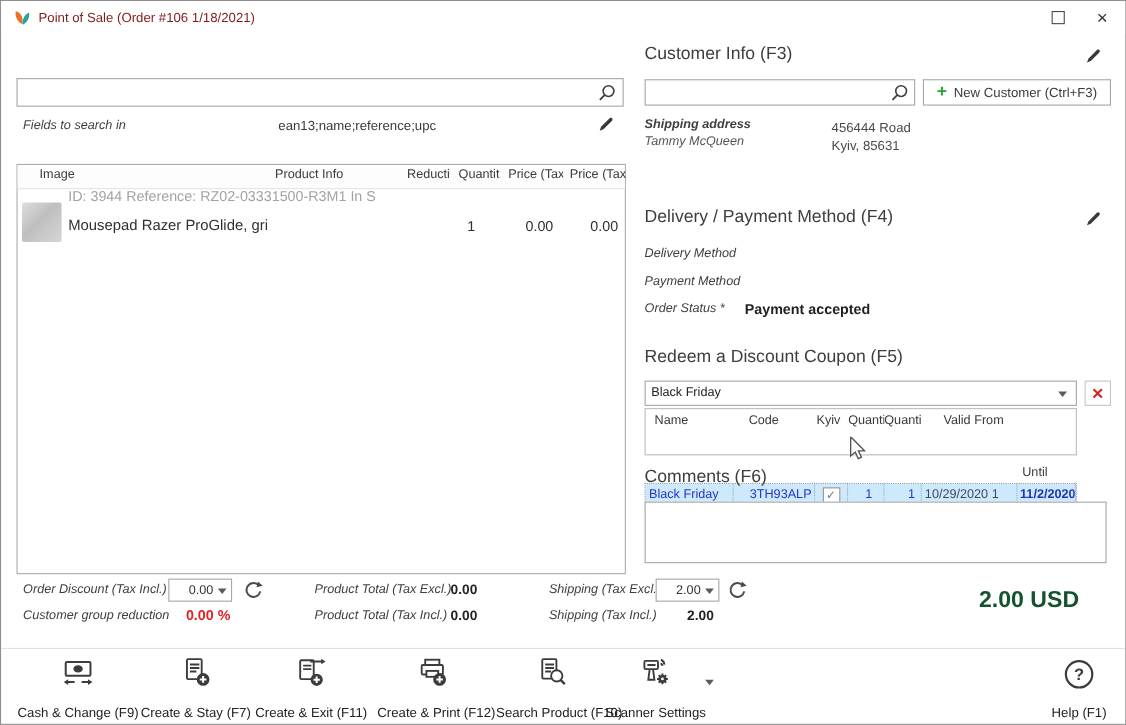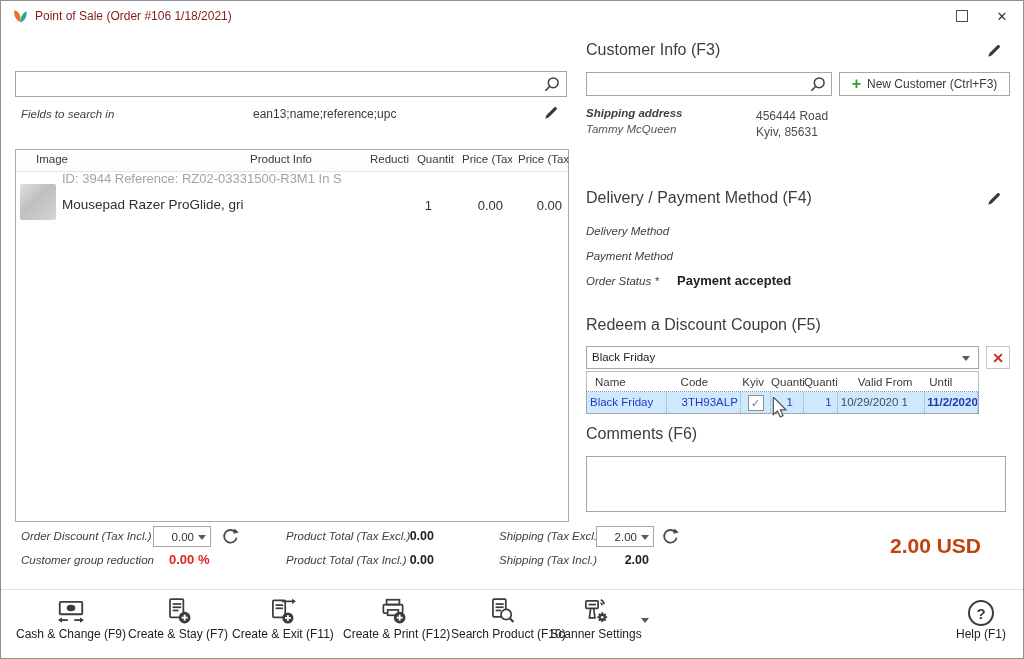--- a/index.html
+++ b/index.html
@@ -30,21 +30,21 @@
   .cg-row{display:flex;width:100%;box-sizing:border-box;}
   .cg-cell{box-sizing:border-box;font-size:11.5px;white-space:nowrap;overflow:hidden;line-height:20px;}
   .cg-head .cg-cell{color:#3a3a3a;height:20px;}
   .cg-data{background:#cfe9fc;outline:1px dotted #7d98b5;}
   .cg-data .cg-cell{color:#2238c8;height:21px;border-right:1px dotted #93a9bd;}
   .chk{width:14px;height:14px;border:1px solid #8f8f8f;background:#fff;margin:3px auto 0 auto;
        display:flex;align-items:center;justify-content:center;font-size:11px;color:#6d7b89;line-height:1;}
   
   .tb-btn{position:absolute;top:593px;text-align:center;cursor:pointer;}
   .tb-ico{height:32px;display:flex;align-items:flex-end;justify-content:center;}
-  .tb-lbl{font-size:12px;color:#222;margin-top:1px;white-space:nowrap;}
+  .tb-lbl{font-size:12px;color:#222;margin-top:15px;white-space:nowrap;}
   #toolbar-sep{position:absolute;left:0;top:588px;width:1022px;height:1px;background:#e0e0e0;}
   .icon-btn{cursor:pointer;}
   svg{display:block;}
 </style>
 </head>
 <body>
 
 <div id="window">
 
   <div id="titlebar">
@@ -153,21 +153,21 @@
   </div>
 
   <div class="abs" id="coupon-grid">
     <div class="cg-row cg-head">
       <div class="cg-cell" style="width:80px;padding-left:8px;">Name</div>
       <div class="cg-cell" style="width:75px;padding-left:14px;">Code</div>
       <div class="cg-cell" style="width:30px;padding-left:1px;">Kyiv</div>
       <div class="cg-cell" style="width:33px;text-align:right;padding-right:3px;">Quanti</div>
       <div class="cg-cell" style="width:34px;text-align:right;padding-right:2px;">Quanti</div>
       <div class="cg-cell" style="width:88px;padding-left:20px;">Valid From</div>
-      <div class="cg-cell" style="width:53px;padding-left:4px;">Until</div>
+      <div class="cg-cell" style="width:53px;padding-left:4px;margin-top:48px;">Until</div>
     </div>
     <div class="cg-row cg-data">
       <div class="cg-cell" style="width:80px;padding-left:3px;">Black Friday</div>
       <div class="cg-cell" style="width:75px;padding-left:15px;">3TH93ALP</div>
       <div class="cg-cell" style="width:30px;">
         <div class="chk">
           <span>✓</span>
         </div>
       </div>
       <div class="cg-cell" style="width:33px;text-align:right;padding-right:10px;">1</div>
@@ -212,21 +212,21 @@
   </div>
   <span class="abs icon-btn" style="left:660px;top:527px;">
     <svg width="18" height="18" viewBox="0 0 18 18">
         <path d="M14.2 4.2 A6.3 6.3 0 1 0 15.6 9.6" fill="none" stroke="#4a4a4a" stroke-width="1.8"></path>
         <polygon points="13.4,0.6 17.8,4.6 12.2,5.8" fill="#4a4a4a"></polygon>
       </svg>
   </span>
   <div class="abs lbl" style="left:498px;top:553px;">Shipping (Tax Incl.)</div>
   <div class="abs bold" style="left:605px;top:552px;width:43px;text-align:right;font-size:12.5px;color:#222;">2.00</div>
 
-  <div class="abs bold" style="left:795px;top:533px;width:185px;text-align:right;font-size:21px;color:#c2410c;">2.00 USD</div>
+  <div class="abs bold" style="left:795px;top:533px;width:185px;text-align:right;font-size:21px;color:#14532d;">2.00 USD</div>
 
   <div id="toolbar-sep"></div>
 
   <div class="tb-btn" style="left:12px;width:116px;">
     <div class="tb-ico">
       <svg width="30" height="30" viewBox="0 0 28 28" stroke="#3c3c3c" stroke-width="1.7" fill="none">
         <rect x="3.5" y="5.5" width="21" height="11.5" rx="1"></rect>
         <ellipse cx="14" cy="11.2" rx="4" ry="3.1" fill="#3c3c3c" stroke="none"></ellipse>
         <path d="M11 22.5 H5"></path>
           <polygon points="5.6,20 1.8,22.5 5.6,25" fill="#3c3c3c" stroke="none"></polygon>

